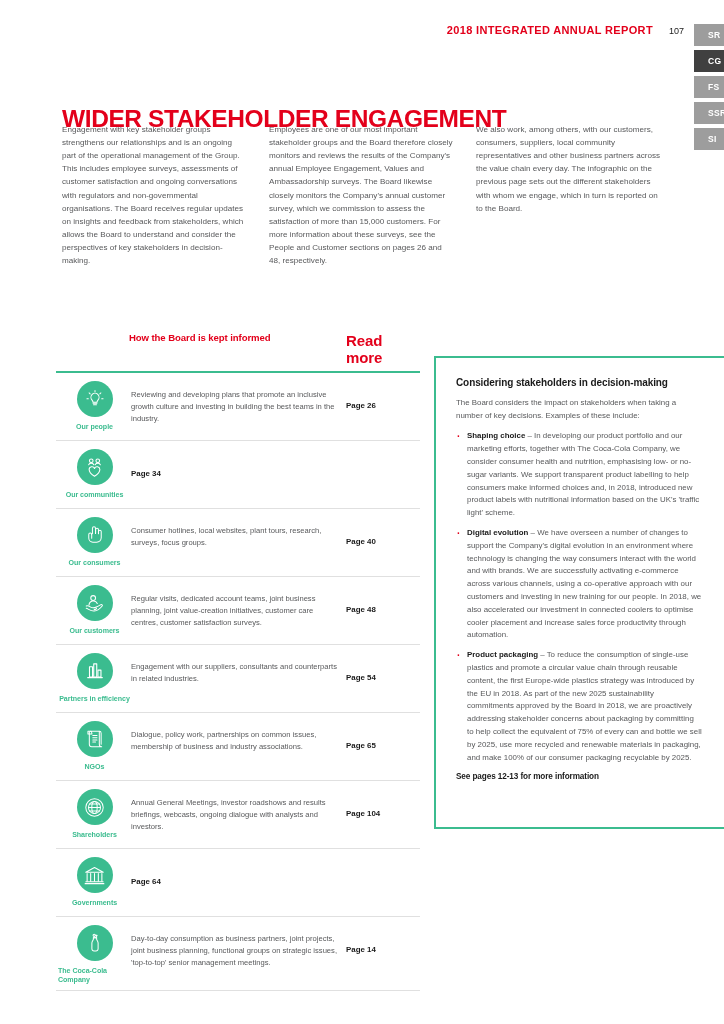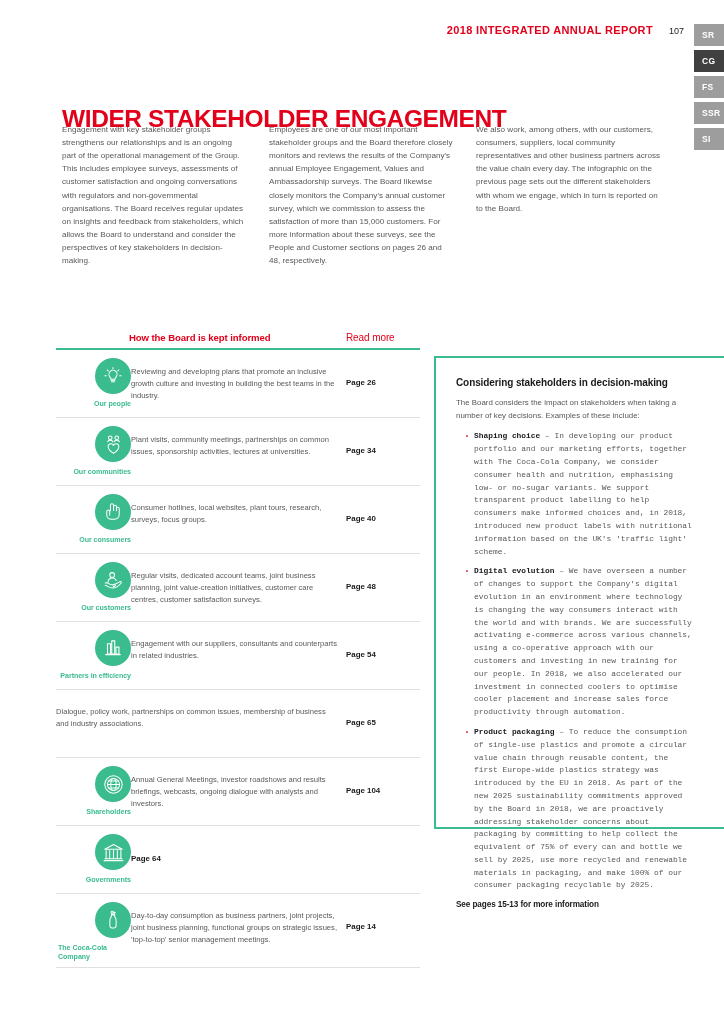--- a/index.html
+++ b/index.html
@@ -28,21 +28,21 @@
   }
   .side-tab {
     height: 22px;
     background: #9d9d9d;
     color: #ffffff;
     font-size: 8.5px;
     font-weight: bold;
     letter-spacing: 0.3px;
     display: flex;
     align-items: center;
-    padding-left: 8px;
+    padding-left: 14px;
     box-sizing: border-box;
   }
   .side-tab.active { background: #404040; }
 
   
   .page-header {
     position: absolute;
     top: 24px;
     right: 40px;
     display: flex;
@@ -106,22 +106,22 @@
     flex: 1;
     color: #e3001b;
     font-size: 9.6px;
     font-weight: bold;
     letter-spacing: -0.1px;
   }
   .th-read {
     width: 74px;
     flex: none;
     color: #e3001b;
-    font-size: 10px;
-    font-weight: normal;
+    font-size: 15px;
+    font-weight: bold;
     letter-spacing: -0.1px;
   }
   .head-rule {
     height: 2px;
     background: #3bbc8f;
     width: 100%;
   }
 
   .row {
     display: flex;
@@ -132,21 +132,21 @@
     padding-top: 8px;
     padding-bottom: 4px;
   }
   .row:last-child { border-bottom: 1px solid #e0e0e0; }
 
   .row-icon-cell {
     width: 73px;
     flex: none;
     display: flex;
     flex-direction: column;
-    align-items: flex-end;
+    align-items: center;
     padding-left: 2px;
   }
   .icon-circle {
     width: 36px;
     height: 36px;
     border-radius: 50%;
     background: #3bbc8f;
     display: flex;
     align-items: center;
     justify-content: center;
@@ -197,21 +197,21 @@
     line-height: 1.38;
     margin-bottom: 7px;
     letter-spacing: -0.1px;
   }
   .panel-intro {
     font-size: 7.9px;
     line-height: 1.62;
     color: #58595b;
     margin-bottom: 8px;
   }
-  .panel-list { margin: 7px; padding: 0; list-style: none; font-family: Liberation Mono, monospace; }
+  .panel-list { margin: 0; padding: 0; list-style: none; }
   .panel-list li {
     font-size: 7.9px;
     line-height: 1.62;
     color: #58595b;
     position: relative;
     padding-left: 11px;
     margin-bottom: 7px;
   }
   .panel-list li::before {
     content: "\00B7";
@@ -292,21 +292,20 @@
           <div class="icon-circle">
             <svg width="23" height="23" viewBox="0 0 24 24" fill="none" stroke="#fff" stroke-width="1.1" stroke-linecap="round" stroke-linejoin="round">
               <circle cx="8.6" cy="5" r="1.9"></circle>
               <circle cx="15.4" cy="5" r="1.9"></circle>
               <path d="M5.9 9.1a3 3 0 0 1 5.4 0M12.7 9.1a3 3 0 0 1 5.4 0"></path>
               <path d="M12 21.2s-5.6-3.6-5.6-7.2a2.9 2.9 0 0 1 5.6-1 2.9 2.9 0 0 1 5.6 1c0 3.6-5.6 7.2-5.6 7.2z"></path>
             </svg>
           </div>
           <div class="icon-label">Our communities</div>
         </div>
-        <div class="row-desc">Plant visits, community meetings, partnerships on common issues, sponsorship activities, lectures at universities.</div>
         <div class="row-page">Page 34</div>
       </div>
       <div class="row">
         <div class="row-icon-cell">
           <div class="icon-circle">
             <svg width="22" height="22" viewBox="0 0 24 24" fill="none" stroke="#fff" stroke-width="1.1" stroke-linecap="round" stroke-linejoin="round">
               <path d="M9.2 10.3V4.6a1.7 1.7 0 0 1 3.4 0v5.7"></path>
               <path d="M12.6 10.3V6.2a1.6 1.6 0 0 1 3.2 0v4.1"></path>
               <path d="M15.8 10.6V8.2a1.5 1.5 0 0 1 3 0v6.6a5 5 0 0 1-5 5H9.6a4.4 4.4 0 0 1-4.4-4.4v-3.9a1.6 1.6 0 0 1 3.2 0"></path>
               <path d="M8.4 11.5v4"></path>
@@ -341,20 +340,31 @@
               <rect x="10.6" y="4.2" width="3.3" height="14.4"></rect>
               <rect x="15.2" y="11" width="3.3" height="7.6"></rect>
             </svg>
           </div>
           <div class="icon-label">Partners in efficiency</div>
         </div>
         <div class="row-desc">Engagement with our suppliers, consultants and counterparts in related industries.</div>
         <div class="row-page">Page 54</div>
       </div>
       <div class="row">
+        <div class="row-icon-cell">
+          <div class="icon-circle">
+            <svg width="22" height="22" viewBox="0 0 24 24" fill="none" stroke="#fff" stroke-width="1.1" stroke-linecap="round" stroke-linejoin="round">
+              <path d="M6.6 3.6h10.1v14.2a2.6 2.6 0 0 0 2.6 2.6H8.4a2.6 2.6 0 0 1-2.6-2.6V4.4"></path>
+              <path d="M16.7 3.6a2 2 0 0 1 2 2v12.2"></path>
+              <path d="M4.3 3.6h2.3a2 2 0 0 1 2 2v.9H4.3z"></path>
+              <path d="M9.6 8.2h4.6M9.6 10.6h4.6M9.6 13h4.6M9.6 15.4h3"></path>
+            </svg>
+          </div>
+          <div class="icon-label">NGOs</div>
+        </div>
         <div class="row-desc">Dialogue, policy work, partnerships on common issues, membership of business and industry associations.</div>
         <div class="row-page">Page 65</div>
       </div>
       <div class="row">
         <div class="row-icon-cell">
           <div class="icon-circle">
             <svg width="23" height="23" viewBox="0 0 24 24" fill="none" stroke="#fff" stroke-width="1.05" stroke-linecap="round">
               <circle cx="12" cy="12" r="9.1"></circle>
               <circle cx="12" cy="12" r="6.3"></circle>
               <ellipse cx="12" cy="12" rx="2.8" ry="6.3"></ellipse>
@@ -398,14 +408,14 @@
 </div>
 
 <div class="side-panel">
   <div class="panel-title">Considering stakeholders in decision-making</div>
   <div class="panel-intro">The Board considers the impact on stakeholders when taking a number of key decisions. Examples of these include:</div>
   <ul class="panel-list" id="panel-list">
       <li><b>Shaping choice</b><span> – In developing our product portfolio and our marketing efforts, together with The Coca-Cola Company, we consider consumer health and nutrition, emphasising low- or no-sugar variants. We support transparent product labelling to help consumers make informed choices and, in 2018, introduced new product labels with nutritional information based on the UK's 'traffic light' scheme.</span></li>
       <li><b>Digital evolution</b><span> – We have overseen a number of changes to support the Company's digital evolution in an environment where technology is changing the way consumers interact with the world and with brands. We are successfully activating e-commerce across various channels, using a co-operative approach with our customers and investing in new training for our people. In 2018, we also accelerated our investment in connected coolers to optimise cooler placement and increase sales force productivity through automation.</span></li>
       <li><b>Product packaging</b><span> – To reduce the consumption of single-use plastics and promote a circular value chain through reusable content, the first Europe-wide plastics strategy was introduced by the EU in 2018. As part of the new 2025 sustainability commitments approved by the Board in 2018, we are proactively addressing stakeholder concerns about packaging by committing to help collect the equivalent of 75% of every can and bottle we sell by 2025, use more recycled and renewable materials in packaging, and make 100% of our consumer packaging recyclable by 2025.</span></li>
     </ul>
-  <div class="panel-footer">See pages 15-13 for more information</div>
+  <div class="panel-footer">See pages 12-13 for more information</div>
 </div>
 
 </body></html>

